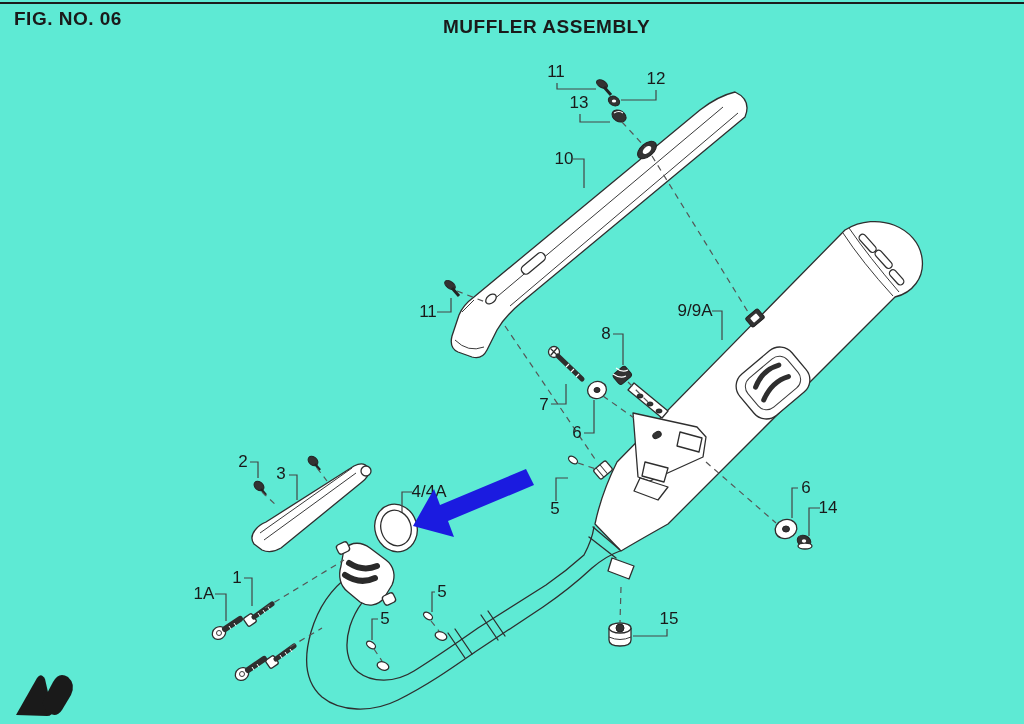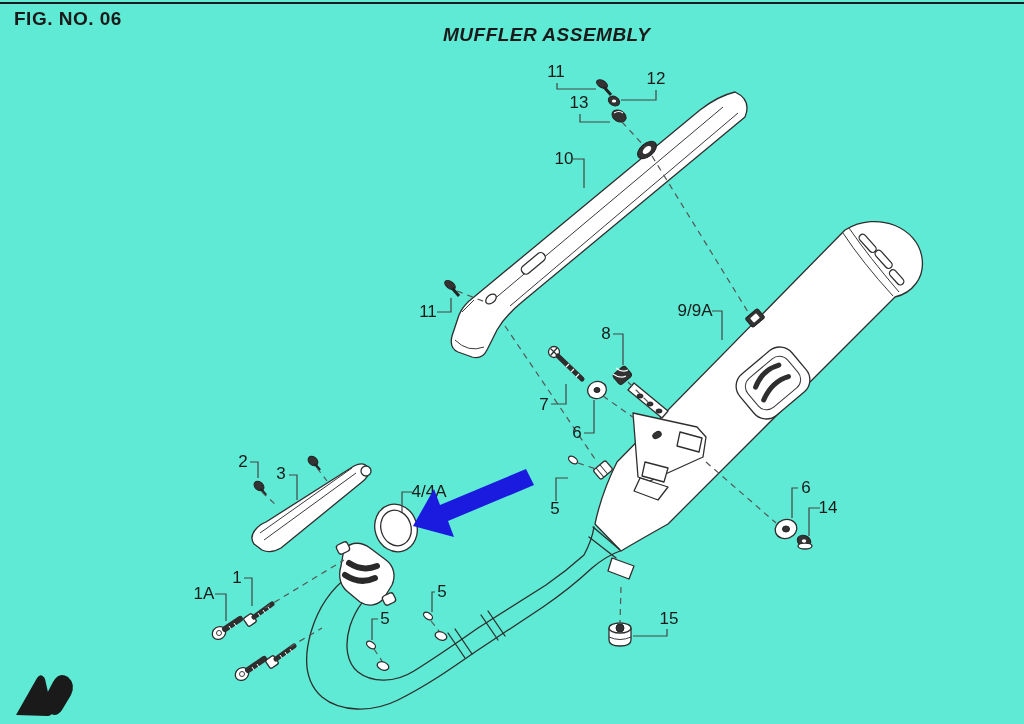--- a/index.html
+++ b/index.html
@@ -1,20 +1,20 @@
 <!DOCTYPE html>
 <html><head>
 <meta charset="utf-8">
 <style>
   html,body{margin:0;padding:0;background:#fff;}
   #page{position:relative;width:1024px;height:724px;background:#5eead4;overflow:hidden;
         font-family:"Liberation Sans",sans-serif;}
   .top-rule{position:absolute;left:0;top:2px;width:1024px;height:2px;background:#1c1c1c;}
   .fig-no{position:absolute;left:14px;top:8px;font-size:19px;font-weight:bold;color:#1a1a1a;letter-spacing:.5px;}
-  .fig-title{position:absolute;left:443px;top:24px;font-size:19px;font-weight:bold;color:#1a1a1a;letter-spacing:.5px;font-style:italic;}
+  .fig-title{position:absolute;left:443px;top:16px;font-size:19px;font-weight:bold;color:#1a1a1a;letter-spacing:.5px;}
   svg{position:absolute;left:0;top:0;}
   .ln{fill:none;stroke:#2e2e2e;stroke-width:1.3;stroke-linecap:round;stroke-linejoin:round;}
   .lnw{fill:#ffffff;stroke:#2e2e2e;stroke-width:1.3;stroke-linejoin:round;}
   .thin{fill:none;stroke:#3a3a3a;stroke-width:1;}
   .dark{fill:#333333;stroke:#222222;stroke-width:1;}
   .dash{fill:none;stroke:#555555;stroke-width:1.2;stroke-dasharray:6 5;}
   .lead{fill:none;stroke:#444444;stroke-width:1.2;}
   .callout{font-family:"Liberation Sans",sans-serif;font-size:17px;fill:#1a1a1a;text-anchor:middle;}
 </style>
 </head>

